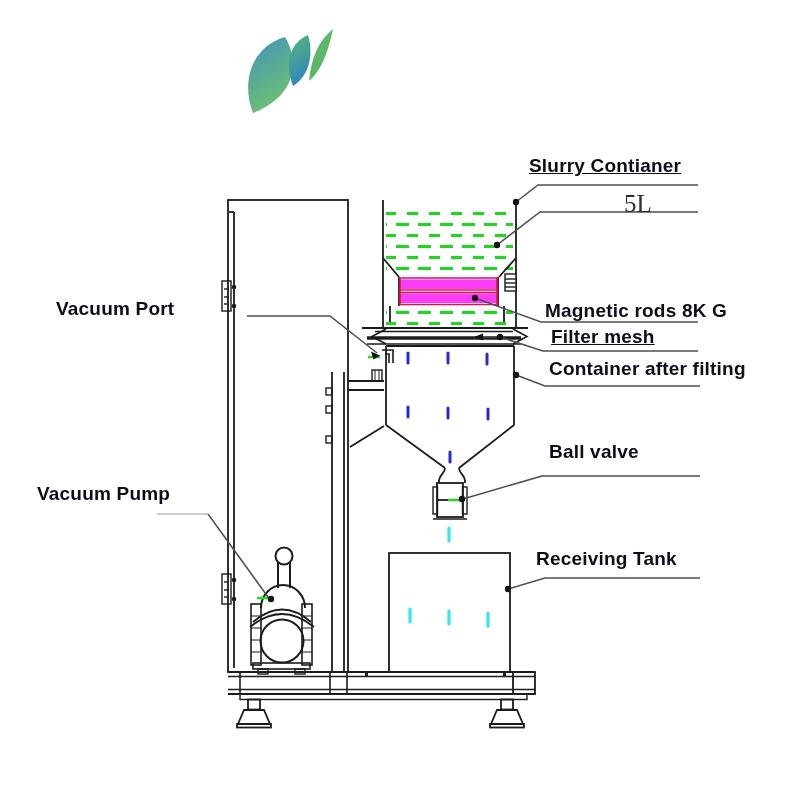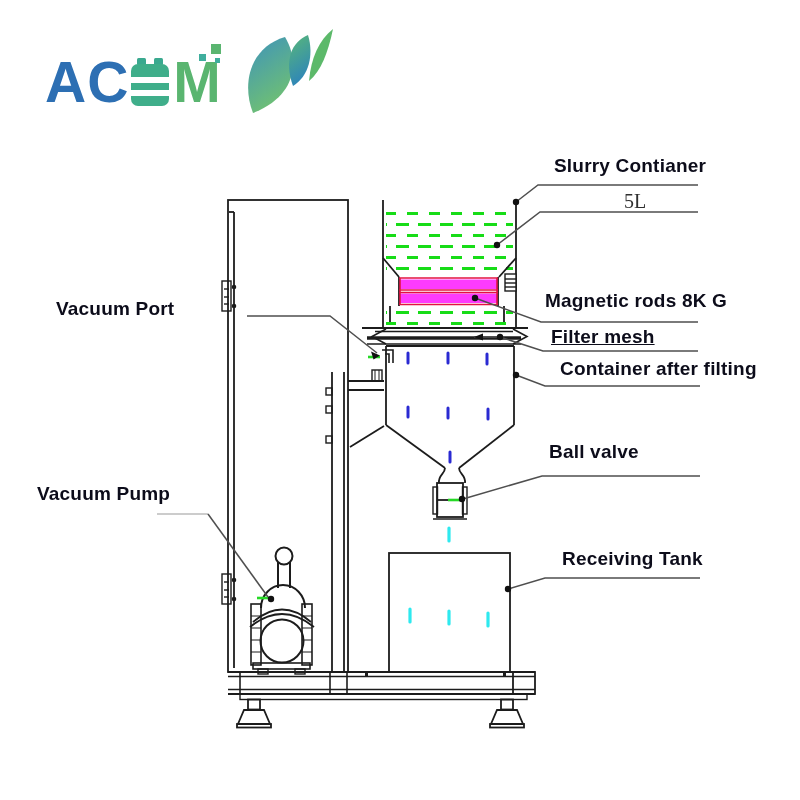--- a/index.html
+++ b/index.html
@@ -1,19 +1,19 @@
 <!DOCTYPE html>
 <html><head>
 <meta charset="utf-8">
 <style>
   html,body{margin:0;padding:0;background:#ffffff;width:800px;height:800px;overflow:hidden;}
   #stage{position:relative;width:800px;height:800px;background:#fff;font-family:"Liberation Sans",sans-serif;}
   svg{position:absolute;left:0;top:0;}
   .lbl{position:absolute;font-family:"Liberation Sans",sans-serif;font-weight:bold;font-size:19px;color:#0c0c1a;white-space:nowrap;letter-spacing:.2px;}
-  .lbl-serif{position:absolute;font-family:"Liberation Serif","DejaVu Serif",serif;font-weight:400;font-size:20px;color:#2e2e2e;white-space:nowrap;}
+  .lbl-serif{position:absolute;font-family:"Liberation Serif","DejaVu Serif",serif;font-weight:400;font-size:25px;color:#2e2e2e;white-space:nowrap;}
   
   #logo{position:absolute;left:45px;top:46px;height:60px;display:flex;align-items:flex-end;}
   #logo .lt{font-family:"Liberation Sans",sans-serif;font-weight:bold;font-size:57px;line-height:48px;letter-spacing:1px;}
   #logo .a{color:#2d6fb3;}
   #logo .m{color:#5ab570;margin-left:2px;position:relative;}
   #logo .battery{position:relative;width:40px;height:48px;margin:0 1px;}
   .sq{position:absolute;}
 </style>
 </head>
 <body>
@@ -233,42 +233,24 @@
       <polygon points="380,355.5 371,351.5 373.5,359.5"></polygon>
     </g>
 
     <g>
       <path d="M253,113 C241,82 251,47 285,37 C300,62 296,96 253,113 Z" fill="url(#leafG1)"></path>
       <path d="M293,86 C284,61 291,42 308,35 C314,55 309,76 293,86 Z" fill="url(#leafG2)"></path>
       <path d="M309,81 C311,58 319,40 333,29 C328,53 321,71 309,81 Z" fill="#5cb96a"></path>
     </g>
   </svg>
 
-  <div id="logo">
-    <span class="lt a">AC</span>
-    <span class="battery">
-      <svg width="40" height="48" viewBox="0 0 40 48">
-        <rect x="7" y="0" width="9" height="7" rx="1.5" fill="#3aa98f"></rect>
-        <rect x="24" y="0" width="9" height="7" rx="1.5" fill="#3aa98f"></rect>
-        <rect x="1" y="6" width="38" height="42" rx="7" fill="#3fae8a"></rect>
-        <rect x="1" y="19" width="38" height="6" fill="#ffffff"></rect>
-        <rect x="1" y="32" width="38" height="6" fill="#ffffff"></rect>
-      </svg>
-    </span>
-    <span class="lt m">
-      <span>M</span>
-      <span class="sq" style="left:38px;top:-14px;width:10px;height:10px;background:#5ab570;"></span>
-      <span class="sq" style="left:26px;top:-4px;width:7px;height:7px;background:#3fae9d;"></span>
-      <span class="sq" style="left:42px;top:0px;width:5px;height:5px;background:#3fae9d;"></span>
-    </span>
-  </div>
-
-  <div class="lbl" style="left:554px;top:155px;">Slurry Contianer</div>
+
+  <div class="lbl" style="left:529px;top:155px;text-decoration:underline;">Slurry Contianer</div>
   <div class="lbl-serif" style="left:624px;top:190px;">5L</div>
-  <div class="lbl" style="left:545px;top:290px;">Magnetic rods 8K G</div>
+  <div class="lbl" style="left:545px;top:300px;">Magnetic rods 8K G</div>
   <div class="lbl" style="left:551px;top:326px;text-decoration:underline;">Filter mesh</div>
-  <div class="lbl" style="left:549px;top:358px;margin-left:11px;">Container after filting</div>
+  <div class="lbl" style="left:549px;top:358px;">Container after filting</div>
   <div class="lbl" style="left:549px;top:441px;text-align:right;">Ball valve</div>
-  <div class="lbl" style="left:562px;top:548px;">Receiving Tank</div>
+  <div class="lbl" style="left:536px;top:548px;">Receiving Tank</div>
   <div class="lbl" style="left:56px;top:298px;">Vacuum Port</div>
   <div class="lbl" style="left:37px;top:483px;">Vacuum Pump</div>
 
 </div>
 
 </body></html>

